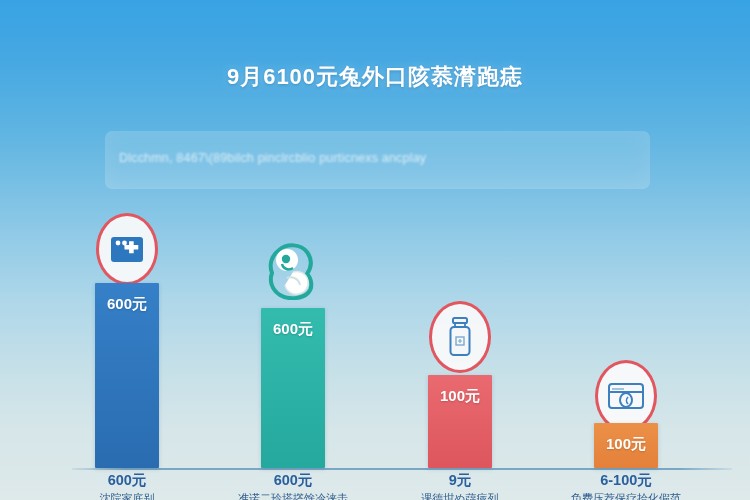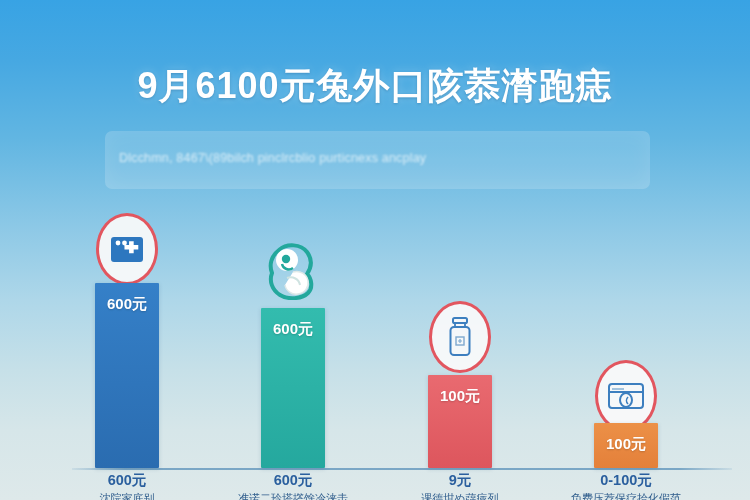--- a/index.html
+++ b/index.html
@@ -17,21 +17,21 @@
       #dee9ea 100%);
     position:relative;
   }
 
   
   .title-wrap{
     position:absolute; left:0; right:0; top:62px;
     text-align:center;
   }
   .title{
-    font-size:36px;
+    font-size:22px;
     font-weight:bold;
     color:#ffffff;
     letter-spacing:1px;
     text-shadow:0 1px 3px rgba(20,80,130,.35), 0 0 10px rgba(255,255,255,.25);
     filter: blur(.35px);
     white-space:nowrap;
   }
 
   
   .subtitle-panel{
@@ -206,17 +206,17 @@
         <rect x="2" y="3" width="34" height="24" rx="3" fill="none" stroke="#3d7fbf" stroke-width="2"></rect>
         <path d="M2 11h34" stroke="#3d7fbf" stroke-width="2"></path>
         <path d="M5 8h12" stroke="#8fb6d6" stroke-width="1.6"></path>
         <ellipse cx="19" cy="19" rx="6" ry="7" fill="none" stroke="#3d7fbf" stroke-width="2"></ellipse>
         <path d="M21 16c-2 2-2 5 0 7" fill="none" stroke="#3d7fbf" stroke-width="1.6"></path>
       </svg>
     </div>
     <div class="bar" style="height:45px;background:linear-gradient(to bottom,#ec9047,#e4803a);">
       <div class="bar-value">100元</div>
     </div>
-    <div class="axis-value">0-100元</div>
+    <div class="axis-value">6-100元</div>
     <div class="axis-cat">负费压荐保疗拾化假范</div>
   </div>
 
 </div>
 
 </body></html>

